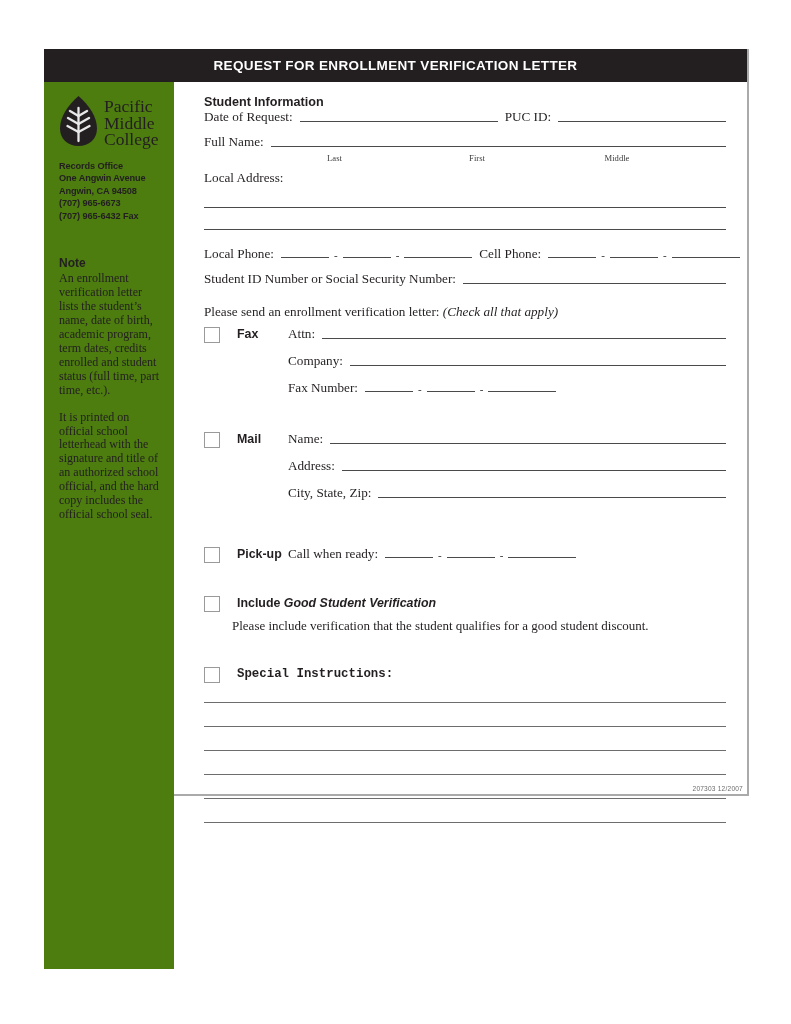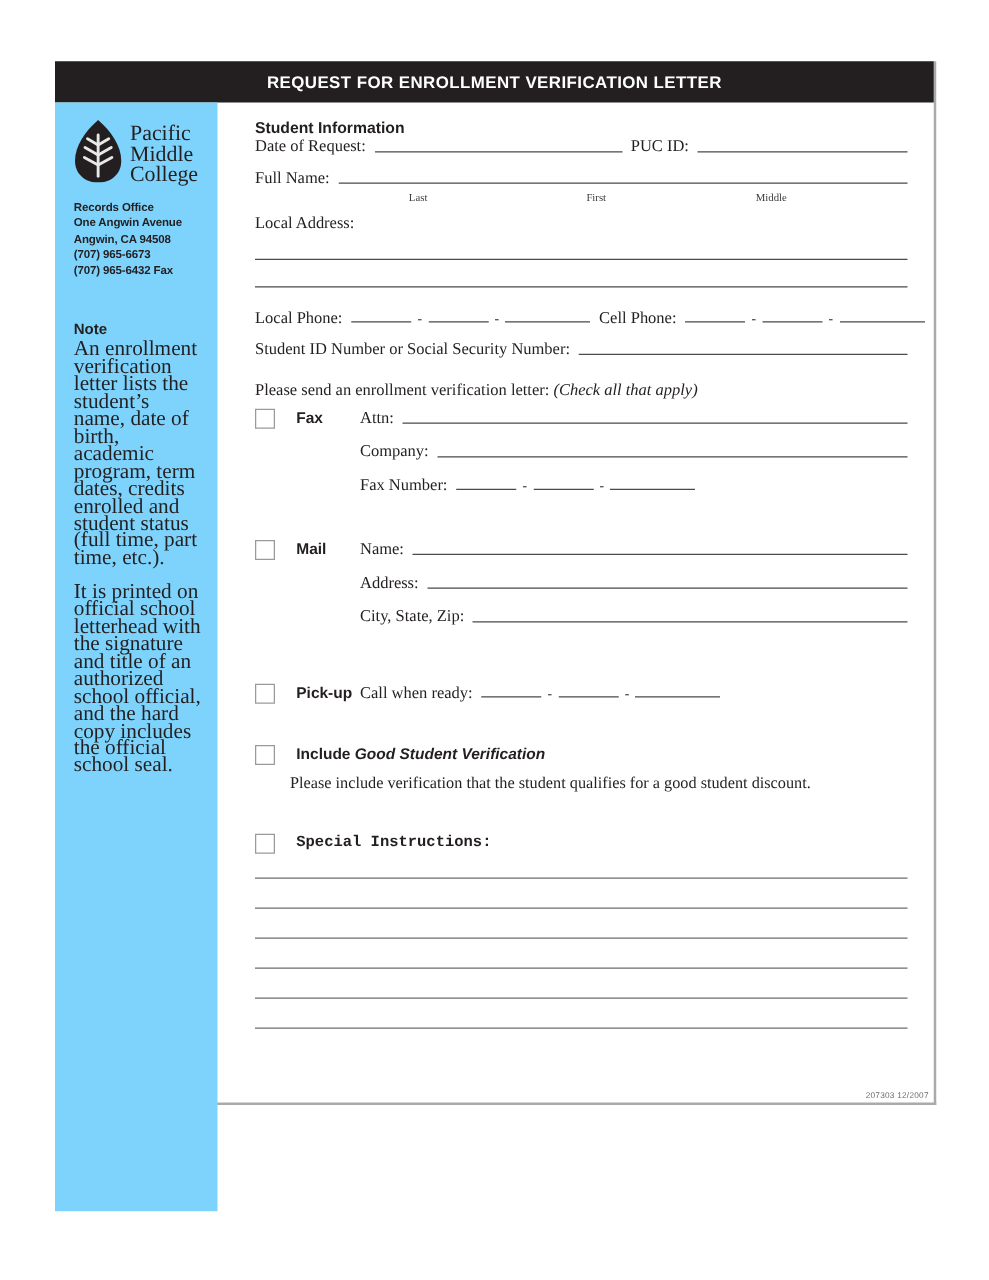--- a/index.html
+++ b/index.html
@@ -14,21 +14,21 @@
     position: relative;
     overflow: hidden;
   }
 
   
   .page {
     position: absolute;
     left: 44px;
     top: 49px;
     width: 705px;
-    height: 835px;
+    height: 747px;
     background: #ffffff;
     border-right: 2px solid #aaaaaa;
     border-bottom: 2px solid #aaaaaa;
     box-sizing: border-box;
   }
 
   
   .titlebar {
     position: absolute;
     left: 0;
@@ -49,21 +49,21 @@
     text-transform: uppercase;
   }
 
   
   .sidebar {
     position: absolute;
     left: 0;
     top: 33px;
     width: 130px;
     height: 887px;
-    background: #7dd3fc;
+    background: #4d7c0f;
   }
   .sidebar-inner {
     padding: 14px 11px 0 15px;
   }
 
   
   .logo {
     display: flex;
     align-items: flex-start;
     gap: 6px;
@@ -95,21 +95,21 @@
   .note-title {
     font-family: "Liberation Sans", sans-serif;
     font-weight: bold;
     font-size: 12px;
     color: #231f20;
     margin-top: 34px;
     margin-bottom: 2px;
   }
   .note-body {
     font-family: "Liberation Serif", serif;
-    font-size: 17px;
+    font-size: 12px;
     line-height: 13.9px;
     color: #231f20;
   }
   .note-body p { margin: 0 0 13px 0; }
 
   
   .form {
     position: absolute;
     left: 160px;
     top: 33px;

